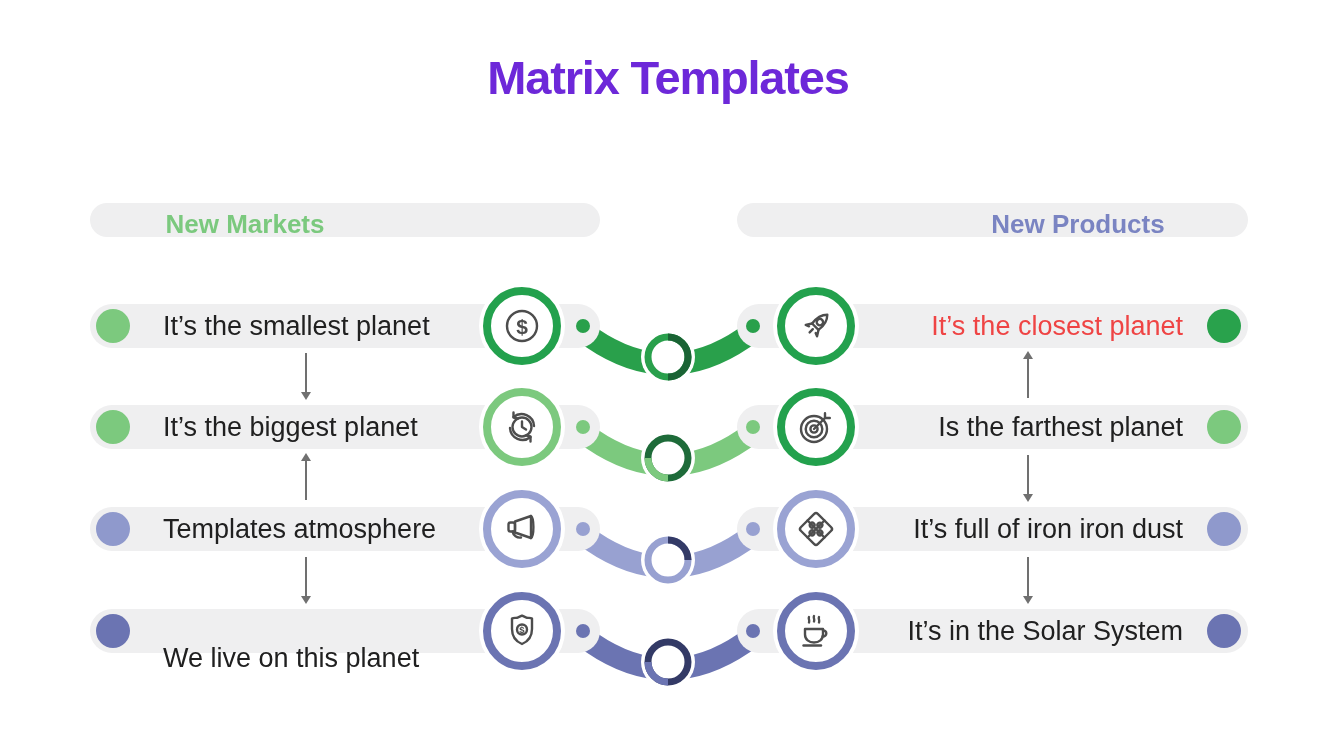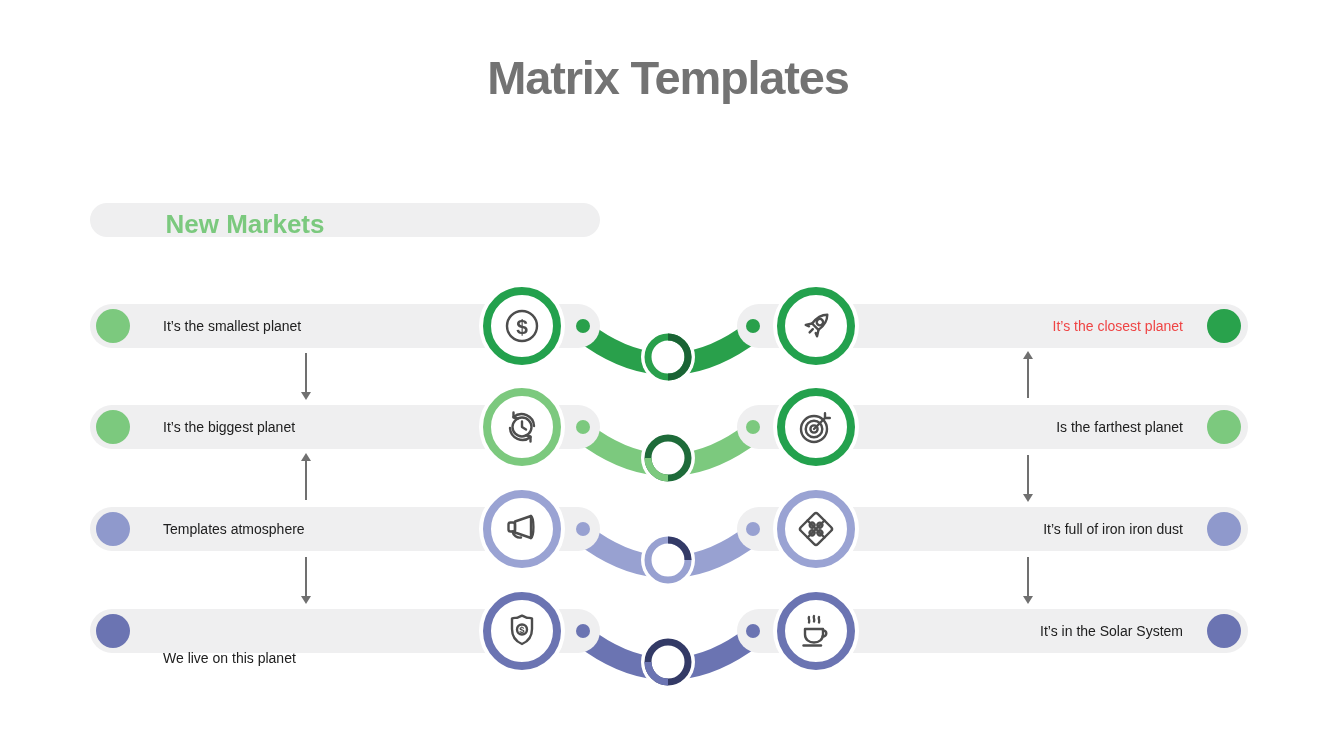--- a/index.html
+++ b/index.html
@@ -22,21 +22,21 @@
   .pill-right{left:737px;width:511px;}
 
   .big-dot{position:absolute;top:5px;width:34px;height:34px;border-radius:50%;z-index:3;}
   .big-dot-left{left:96px;}
   .big-dot-right{left:1207px;}
 
   .small-dot{position:absolute;top:15px;width:14px;height:14px;border-radius:50%;z-index:3;}
   .small-dot-left{left:576px;}
   .small-dot-right{left:746px;}
 
-  .row-text{position:absolute;top:0;height:44px;line-height:44px;font-size:14px;color:#202020;z-index:4;white-space:nowrap;}
+  .row-text{position:absolute;top:0;height:44px;line-height:44px;font-size:27px;color:#202020;z-index:4;white-space:nowrap;}
   .row-text-left{left:163px;}
   .row-text-right{right:153px;}
 
   .icon-circle{position:absolute;top:-17px;width:78px;height:78px;box-sizing:border-box;
                border:8px solid #888;border-radius:50%;background:#fff;z-index:5;
                box-shadow:0 0 0 4px #fff;display:flex;align-items:center;justify-content:center;}
   .icon-circle-left{left:483px;}
   .icon-circle-right{left:777px;}
 
   .icon-svg{width:44px;height:44px;}
@@ -57,24 +57,27 @@
   .v-arrow.dir-down .head{bottom:0;border-top:8px solid var(--arrow);}
   .v-arrow.dir-up .head{top:0;border-bottom:8px solid var(--arrow);}
   .arrows-left{left:301px;}
   .arrows-right{left:1023px;}
 </style>
 </head>
 <body>
 
 <div class="stage">
 
-  <div class="title" style="color: #737373;">Matrix Templates</div>
+  <div class="title" style="color: #6d28d9;">Matrix Templates</div>
 
   <div class="header-pill header-left" style="background: rgb(239, 239, 240);">
     <span style="color: rgb(123, 201, 126);">New Markets</span>
+  </div>
+  <div class="header-pill header-right" style="background: rgb(239, 239, 240);">
+    <span style="color: rgb(122, 132, 194);">New Products</span>
   </div>
 
   <div class="row" style="top:304px">
     <svg class="connector" viewBox="0 0 176 84">
       <path class="band" d="M12 30 Q 88 82 164 30" style="stroke: rgb(41, 160, 75);"></path>
       <circle class="halo" cx="88" cy="49" r="27"></circle>
       <circle class="ring-main" cx="88" cy="49" r="20" style="stroke: rgb(41, 160, 76);"></circle>
       <path class="ring-accent" d="M88 29 A20 20 0 0 1 88 69" style="stroke: rgb(26, 99, 52);"></path>
     </svg>
     <div class="pill pill-left" style="background: rgb(239, 239, 240);"></div>

